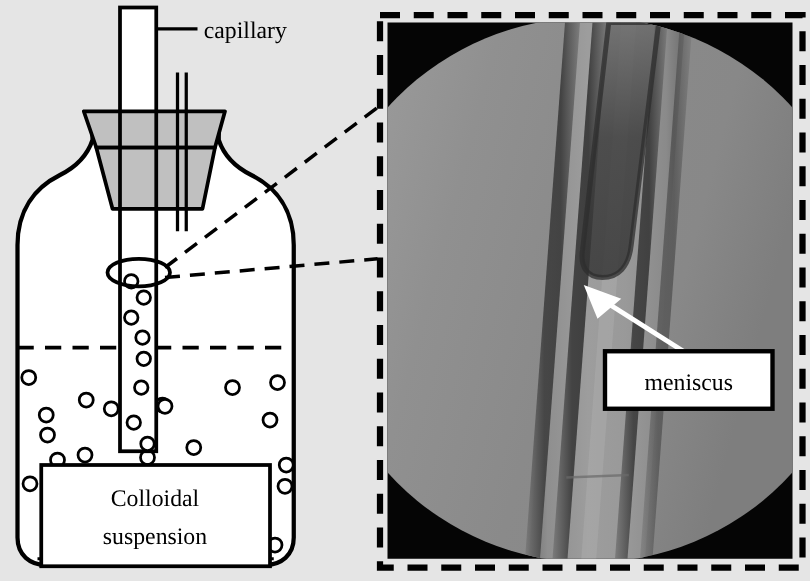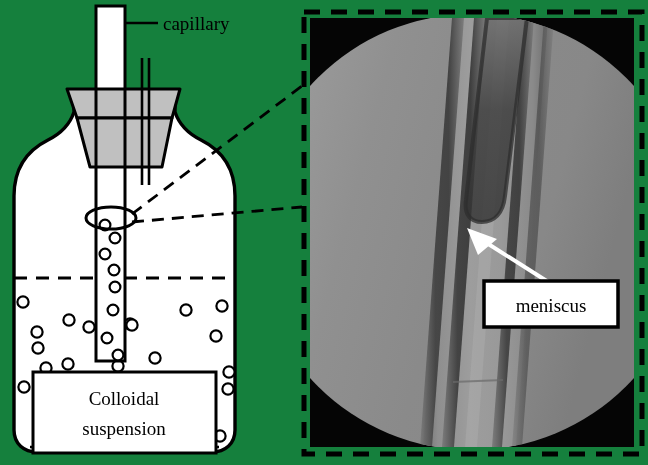--- a/index.html
+++ b/index.html
@@ -11,21 +11,21 @@
     width: 648px;
     height: 465px;
     font-family: "Liberation Serif", serif;
     overflow: hidden;
     position: relative;
   }
   #figure-root {
     position: relative;
     width: 648px;
     height: 465px;
-    background: #15803d;
+    background: #e5e5e5;
   }
   #figure-svg {
     position: absolute;
     left: 0;
     top: 0;
     width: 648px;
     height: 465px;
     display: block;
   }
   .label-text {

